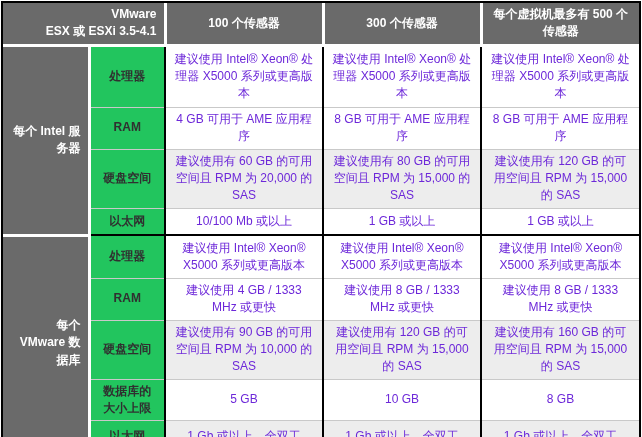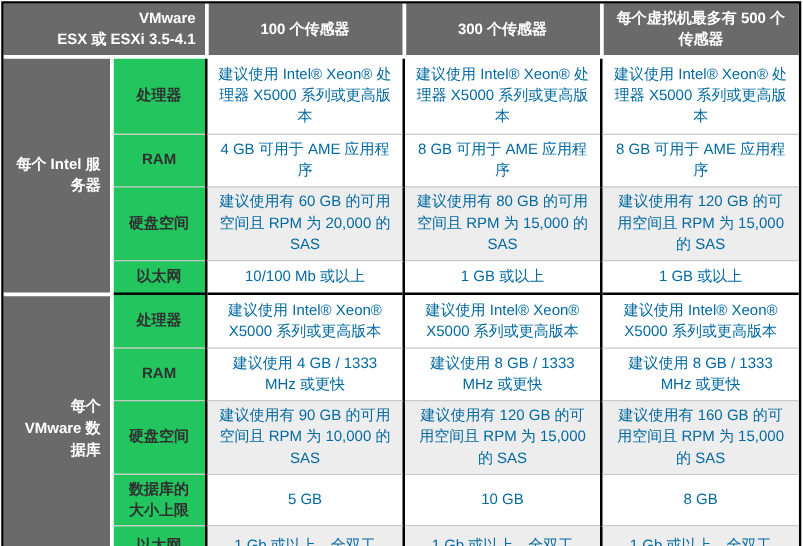--- a/index.html
+++ b/index.html
@@ -50,21 +50,21 @@
   th.sublabel {
     background: #22c55e;
     color: #303030;
     font-weight: bold;
     border-top: 1px solid #c9c9c9;
     border-right: 2px solid #000000;
   }
   
   td.data {
     background: #ffffff;
-    color: #0369a1;
+    color: #6d28d9;
     border-top: 1px solid #c9c9c9;
     border-left: 2px solid #000000;
   }
   tr.shaded td.data { background: #ededed; }
   
   tr.group-start th.sublabel,
   tr.group-start td.data { border-top: 2px solid #000000; }
   
   tr.hdr    { height: 41px; }
   tr.h62 { height: 62px; }

